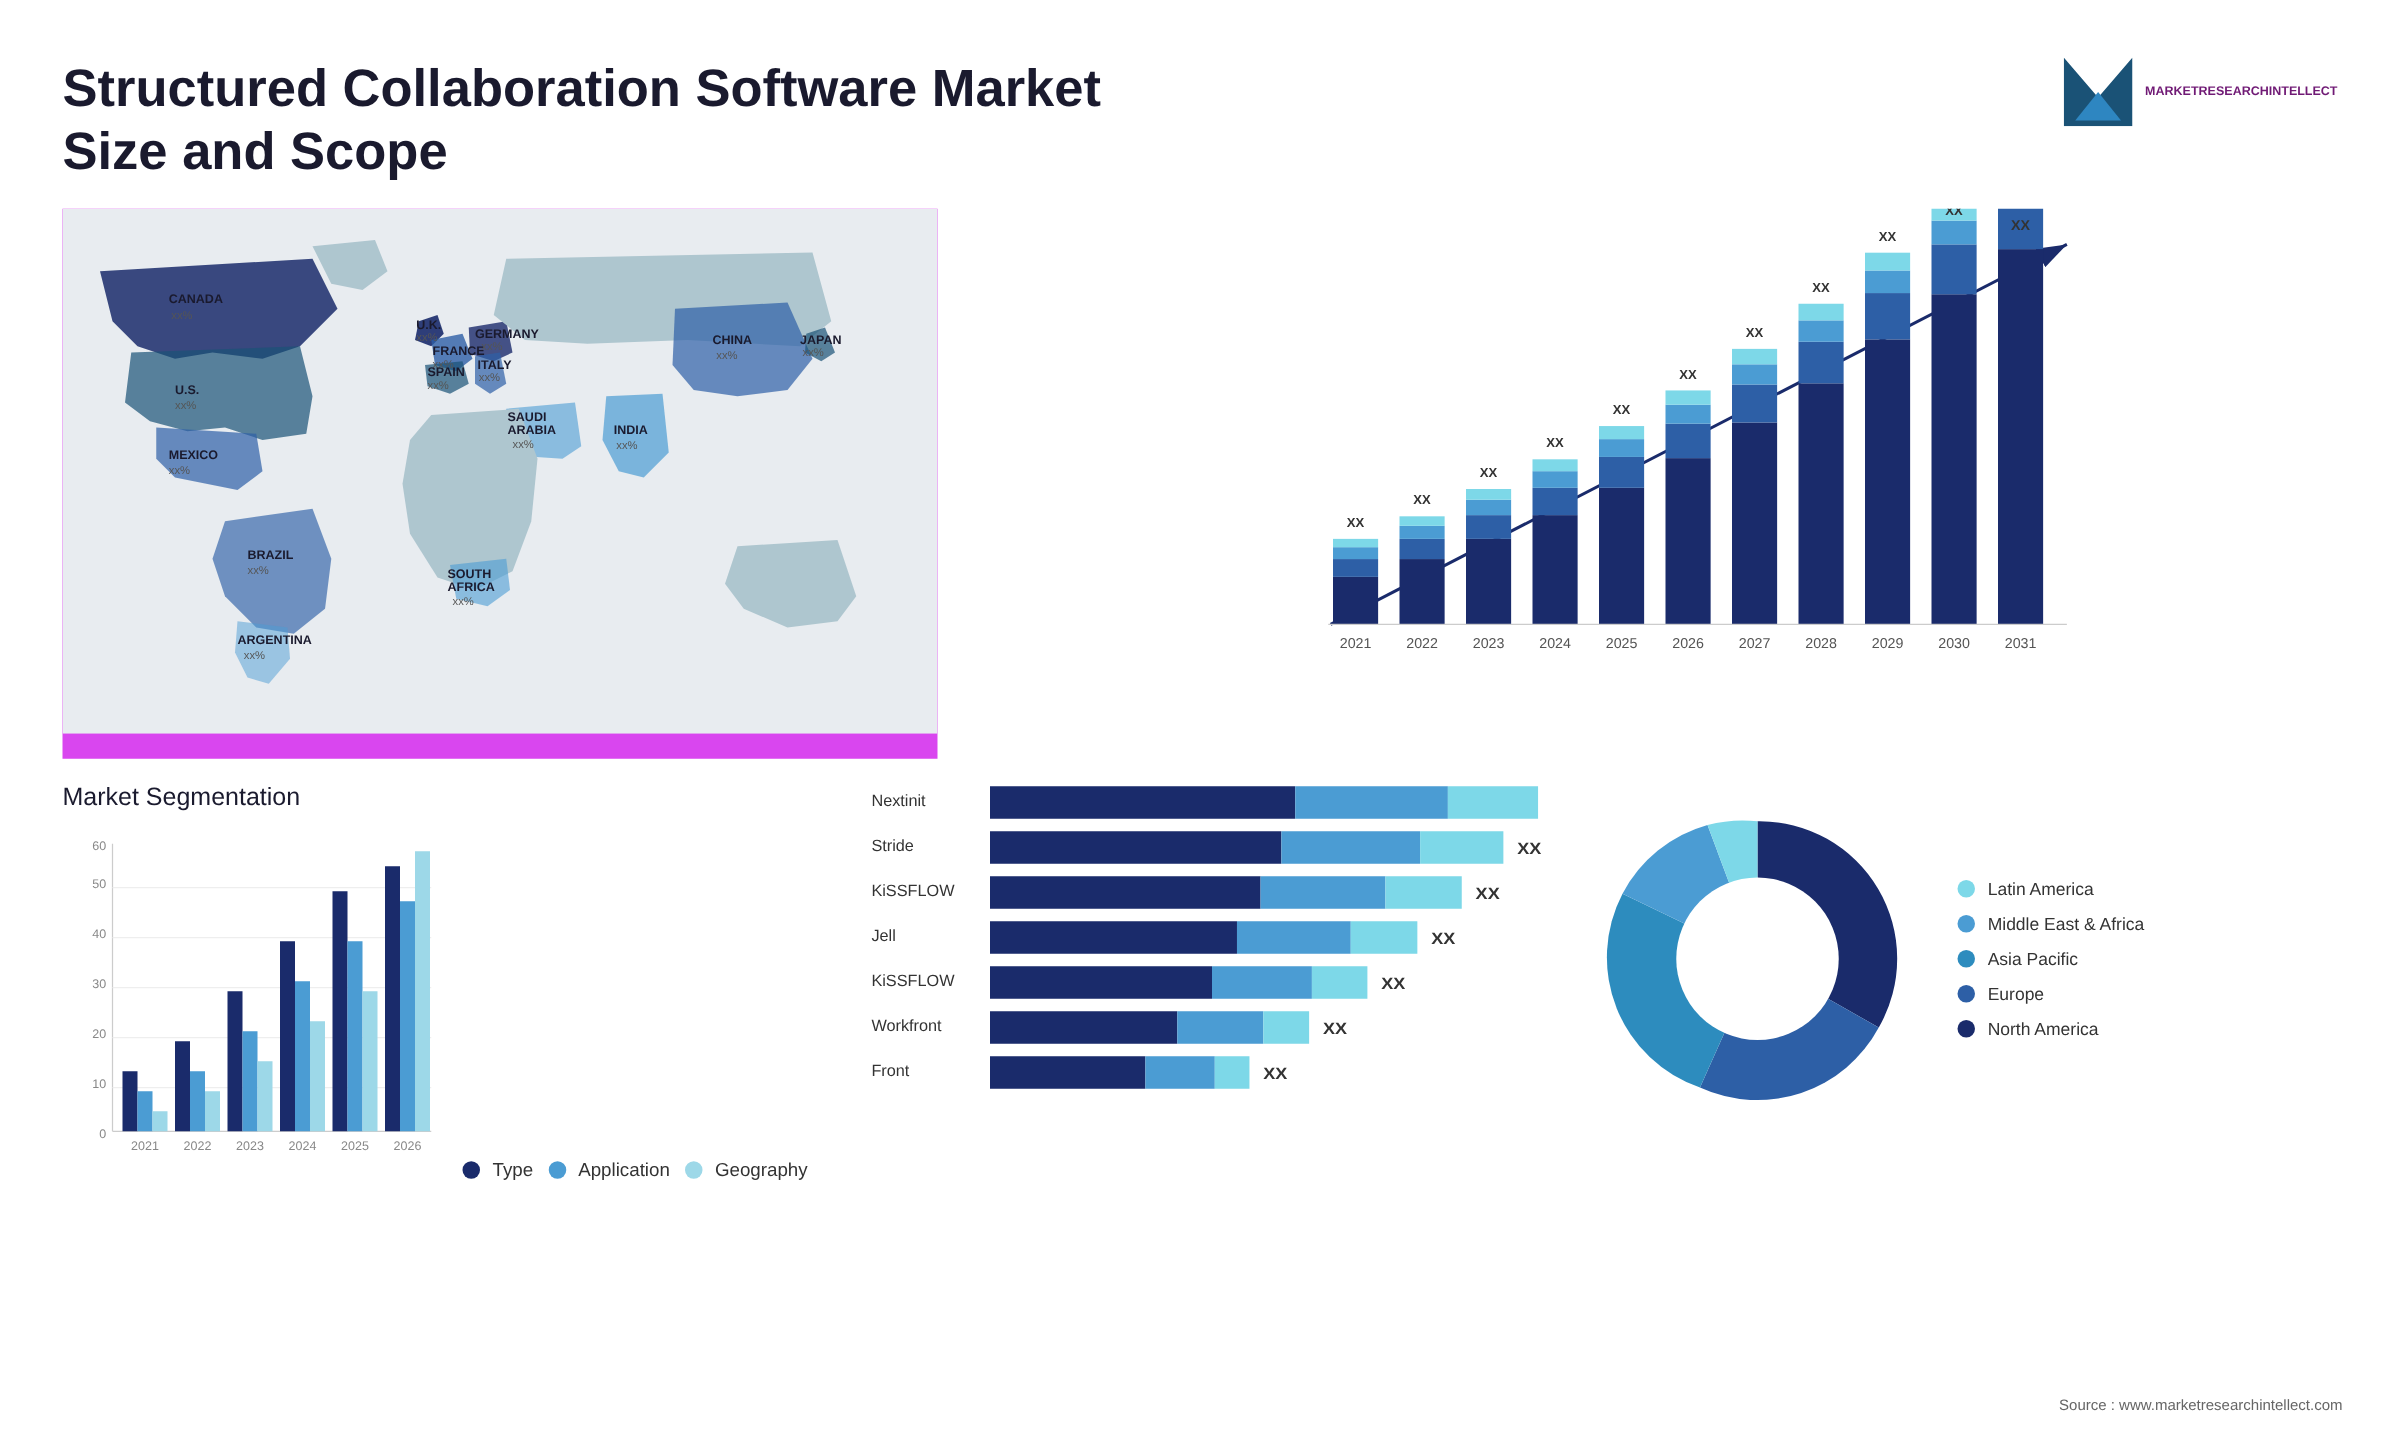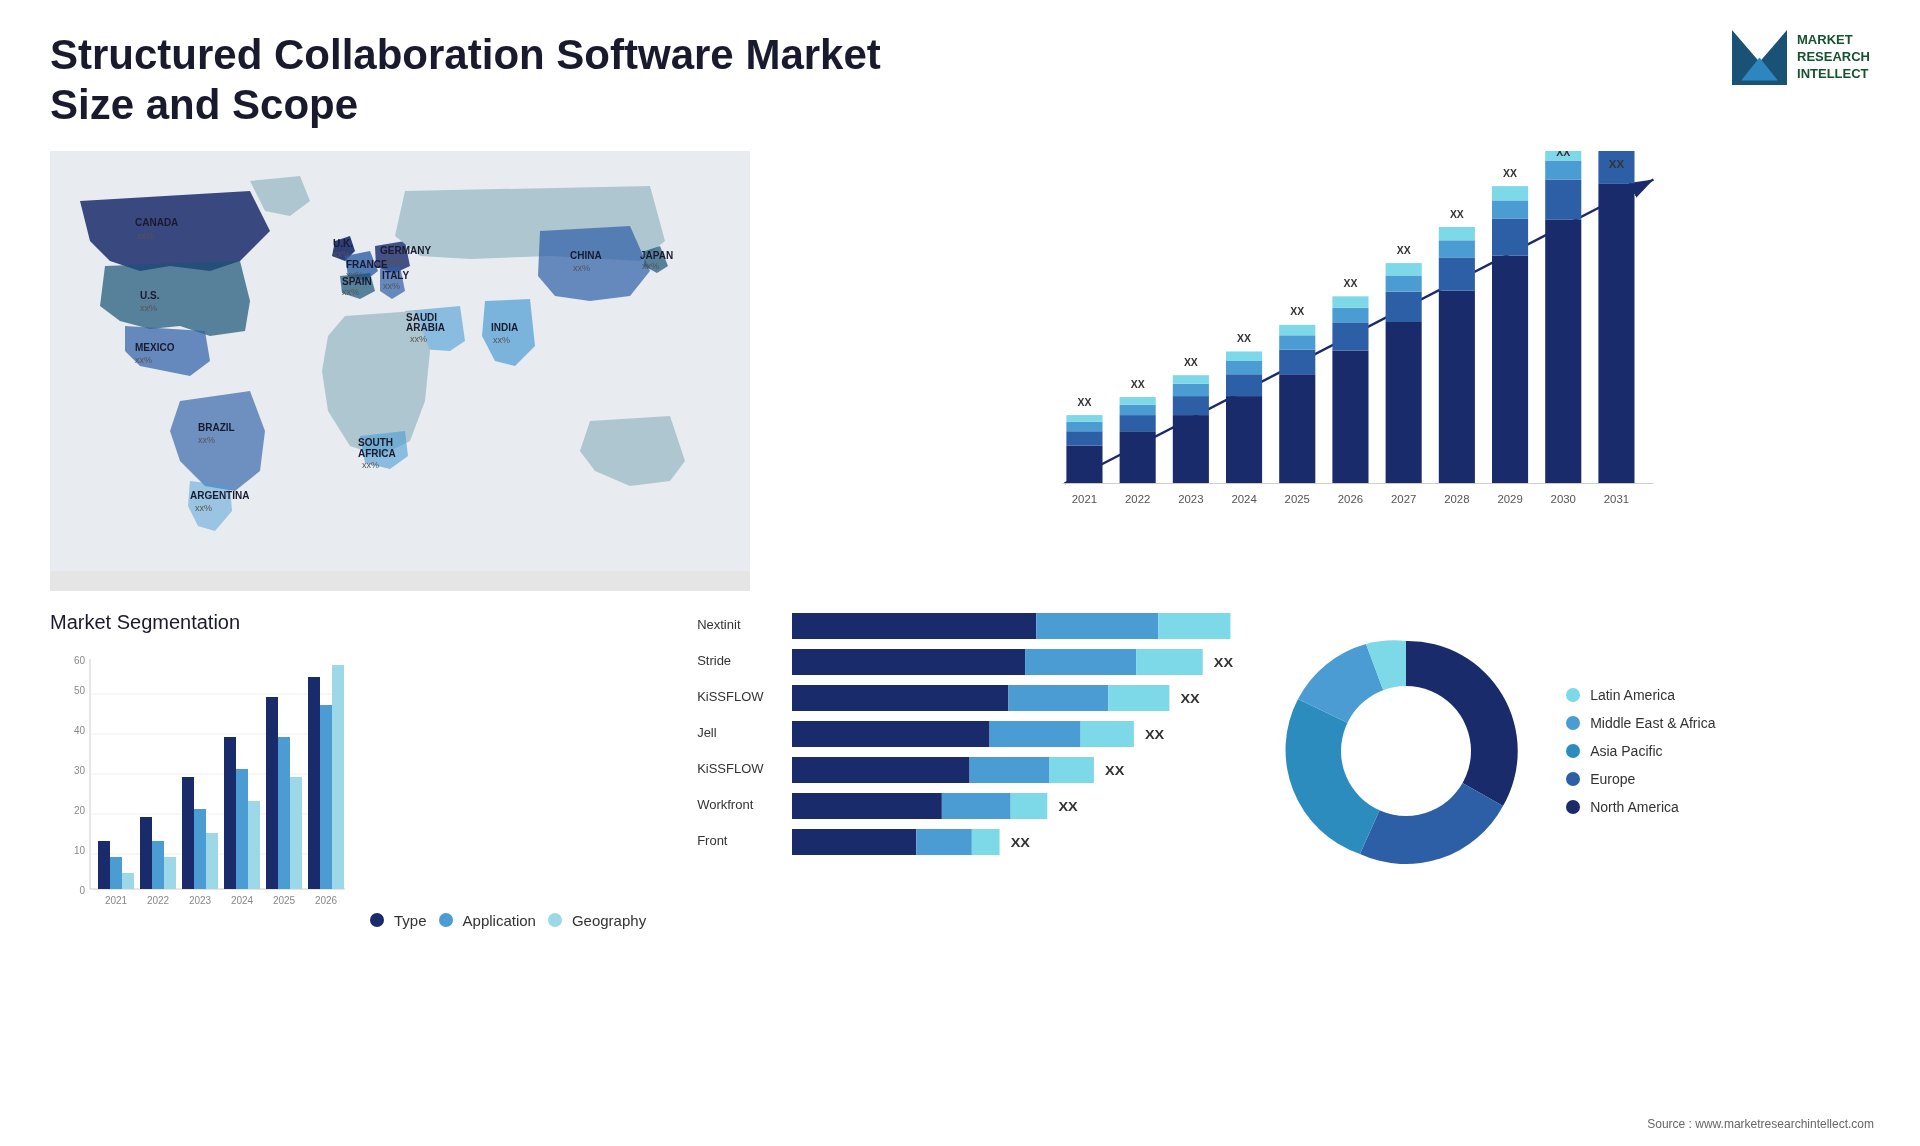--- a/index.html
+++ b/index.html
@@ -7,21 +7,21 @@
       width: 1920px;
       height: 1146px;
       font-family: 'Arial', sans-serif;
       background: #fff;
       overflow: hidden;
     }
 
     .page-container {
       width: 1920px;
       height: 1146px;
-      padding: 30px 50px;
+      padding: 46px 50px;
       position: relative;
     }
 
     
     .header {
       display: flex;
       justify-content: space-between;
       align-items: flex-start;
       margin-bottom: 20px;
     }
@@ -46,40 +46,40 @@
       gap: 10px;
     }
 
     .logo-icon {
       width: 55px;
       height: 55px;
     }
 
     .logo-text {
       display: flex;
-      flex-direction: column;
-      font-size: 13px;
+      flex-direction: row;
+      font-size: 10px;
       font-weight: 700;
-      color: #14532d;
+      color: #701a75;
       line-height: 1.3;
       text-transform: uppercase;
     }
 
     
     .top-section {
       display: flex;
       gap: 40px;
       height: 440px;
       margin-bottom: 20px;
     }
 
     .map-container {
       flex: 0 0 700px;
       position: relative;
-      background: #e5e5e5;
+      background: #d946ef;
     }
 
     .bar-chart-container {
       flex: 1;
       position: relative;
       padding-left: 20px;
     }
 
     
     .bottom-section {

